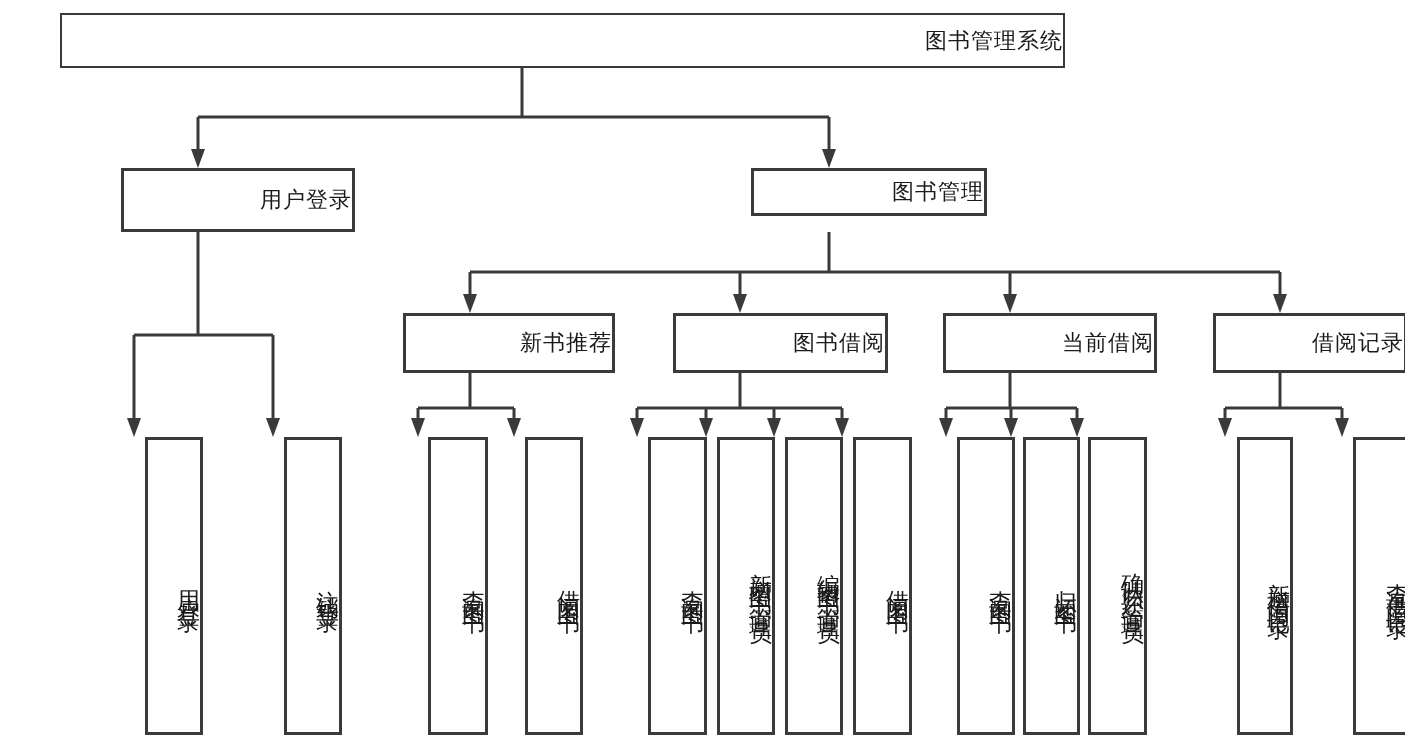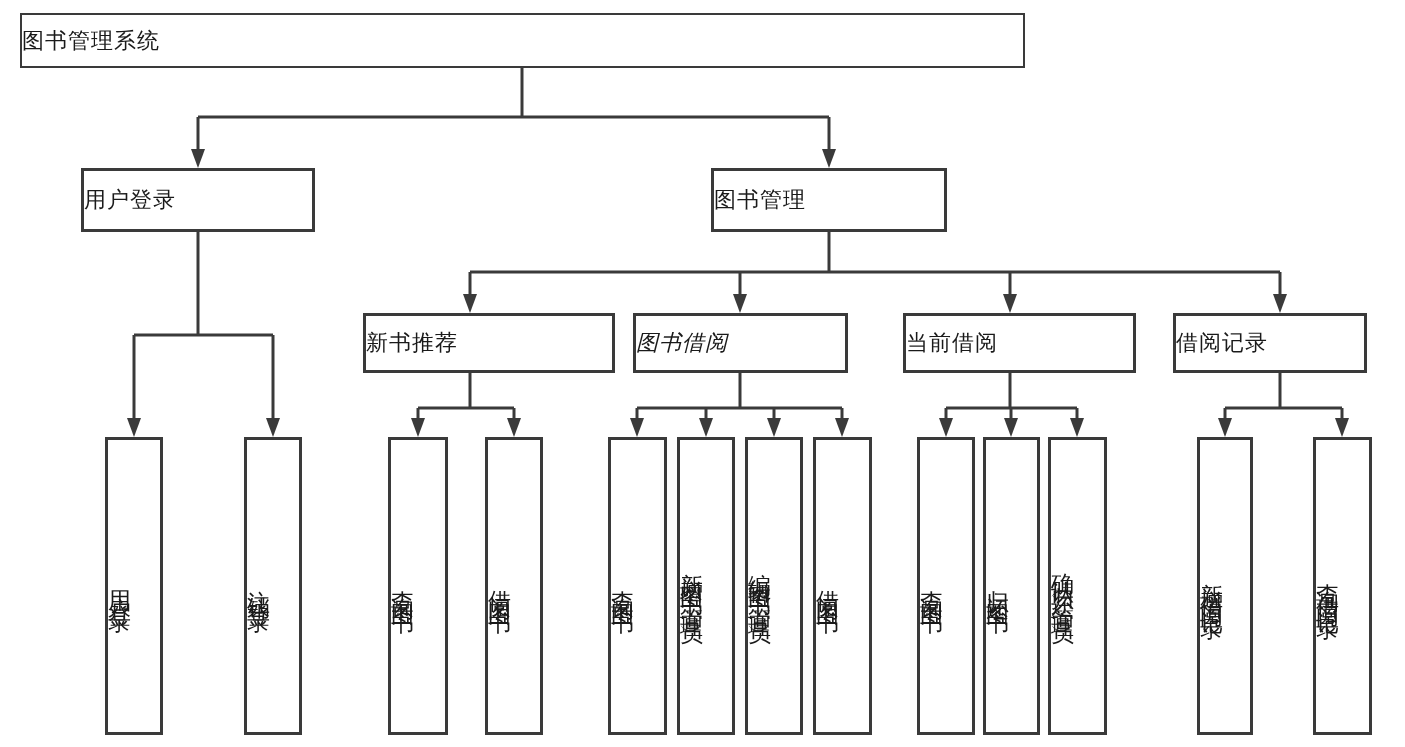--- a/index.html
+++ b/index.html
@@ -28,35 +28,36 @@
     pointer-events:none;
   }
   svg.wires line{stroke:var(--line);stroke-width:3;}
   svg.wires polygon{fill:var(--line);}
   .node{
     position:absolute;
     border:3px solid var(--line);
     background:#fff;
     display:flex;
     align-items:center;
-    justify-content:flex-start;
+    justify-content:flex-end;
     text-align:center;
+    margin-left:40px;
   }
   .hnode{
     font-size:22px;
     letter-spacing:1px;
     color:var(--text);
   }
   .root{left:20px;top:13px;width:1005px;height:55px;border-width:2px;}
   .l2a{left:81px;top:168px;width:234px;height:64px;}
-  .l2b{left:711px;top:168px;width:236px;height:64px;}
+  .l2b{left:711px;top:168px;width:236px;height:48px;}
   .l3{top:313px;height:60px;}
-  .l3a{left:363px;width:252px;}
-  .l3b{left:633px;width:215px;font-style:italic;}
-  .l3c{left:903px;width:233px;}
+  .l3a{left:363px;width:212px;}
+  .l3b{left:633px;width:215px;}
+  .l3c{left:903px;width:214px;}
   .l3d{left:1173px;width:194px;}
   .vnode{
     top:437px;
     height:298px;
     padding:6px 0;
   }
   .vlabel{
     writing-mode:vertical-rl;
     text-orientation:mixed;
     font-size:23px;

